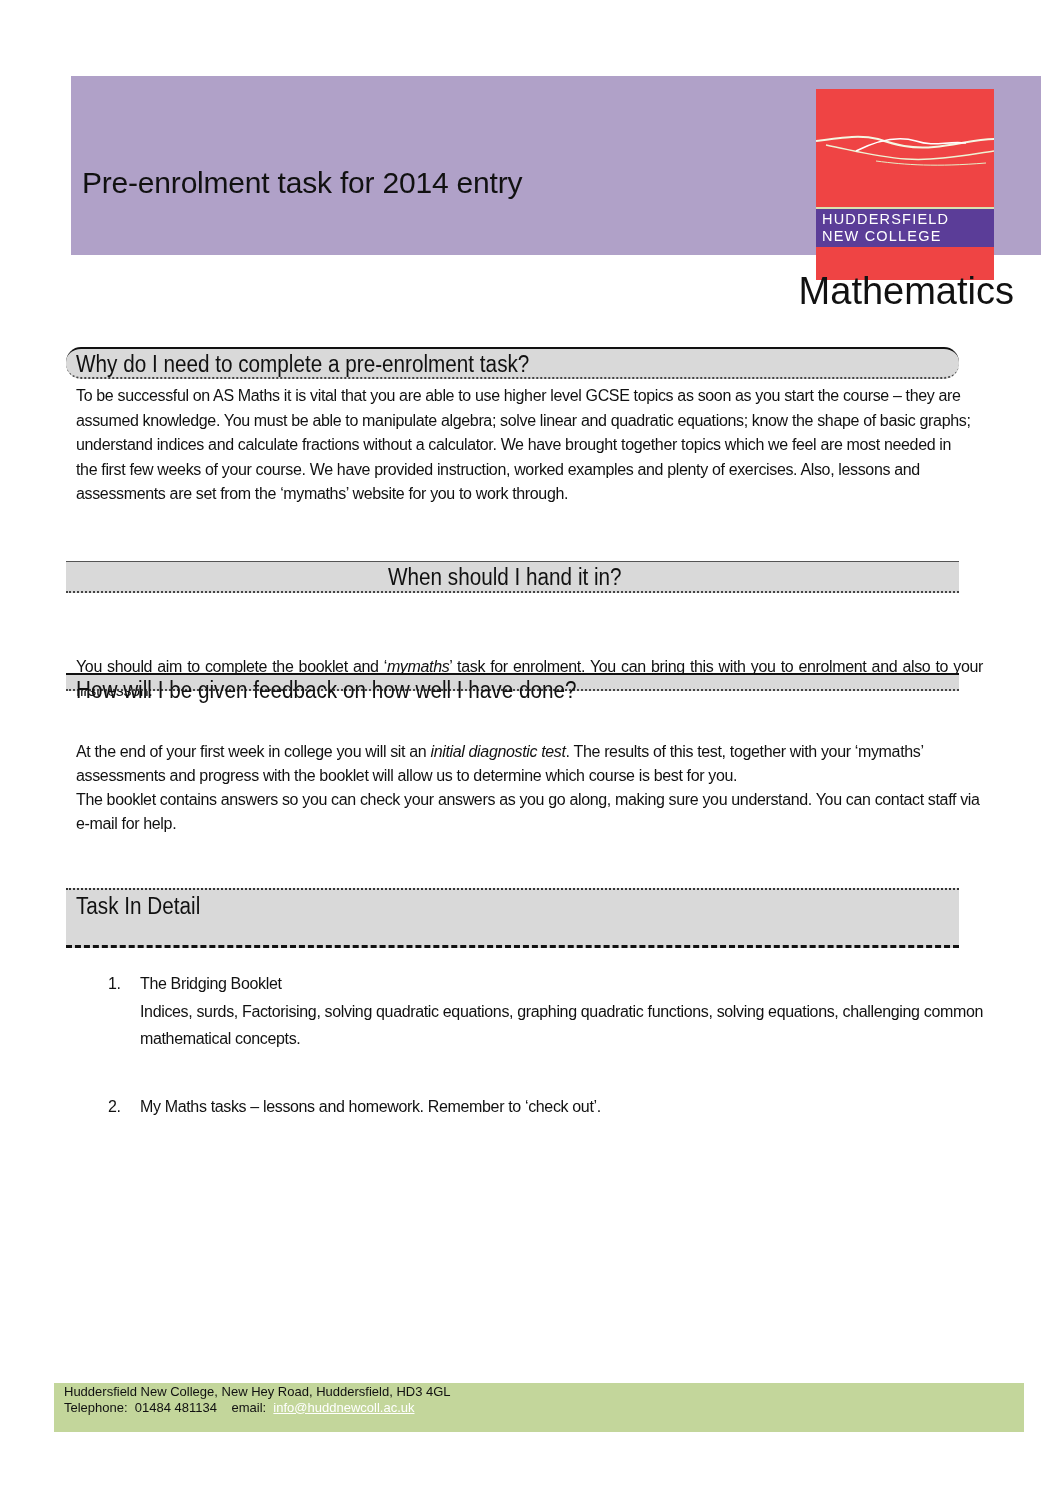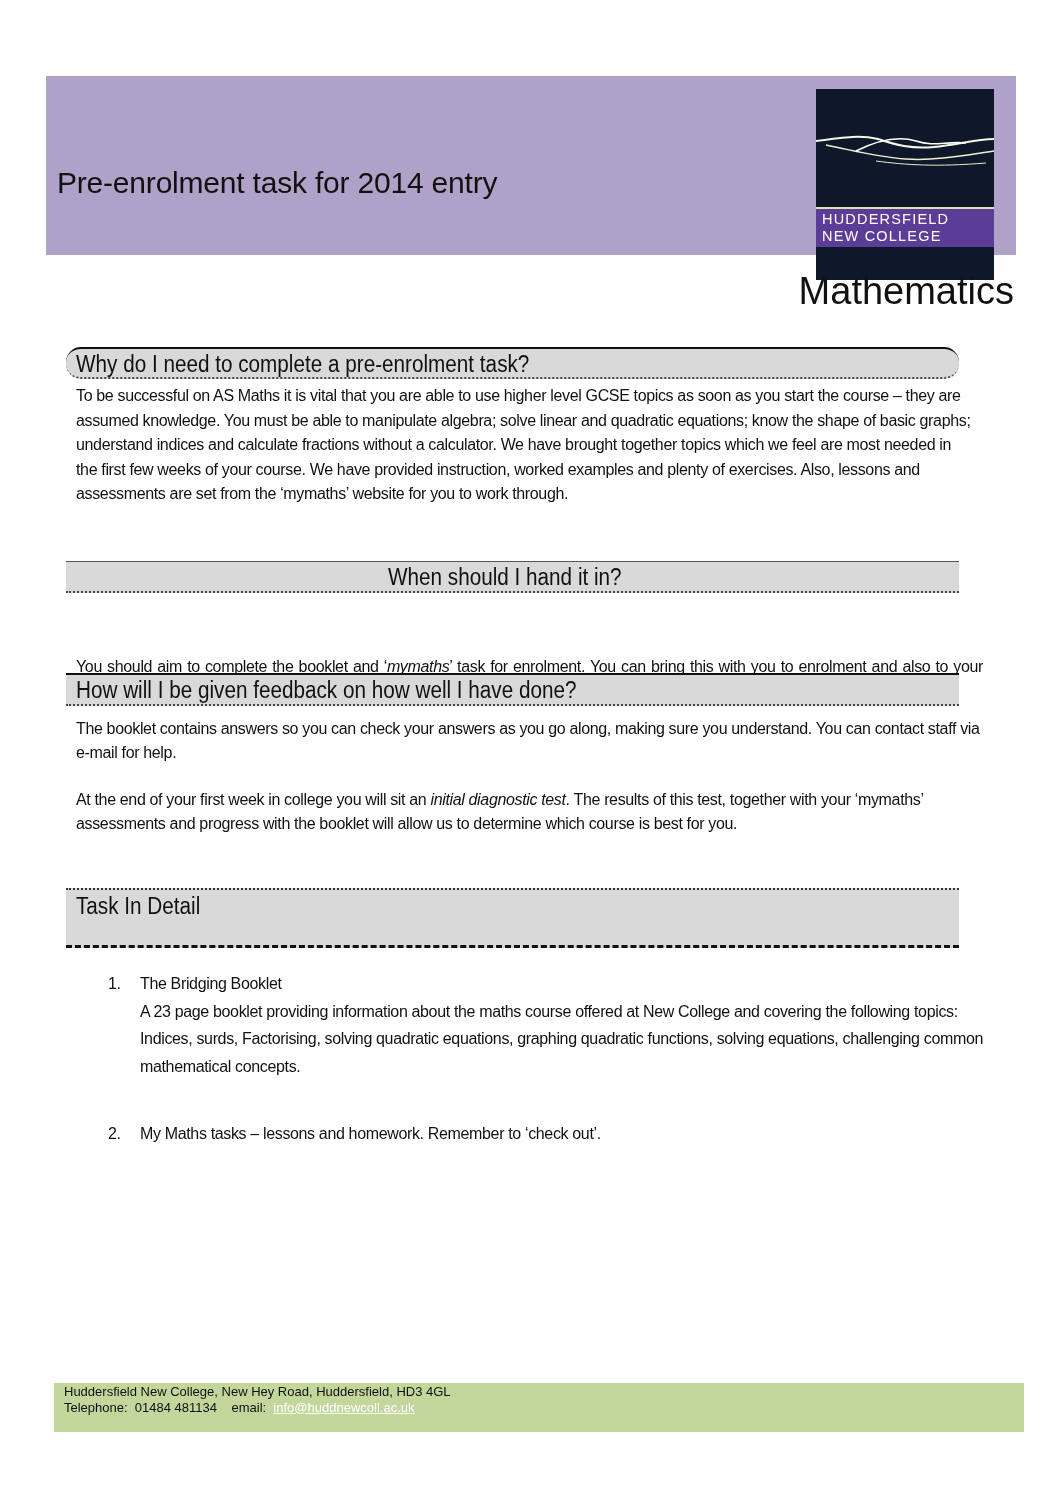--- a/index.html
+++ b/index.html
@@ -1,21 +1,21 @@
 <!DOCTYPE html>
 <html><head>
   <meta charset="utf-8">
   <style>
     html, body { margin: 0; padding: 0; background: #ffffff; }
     body { width: 1058px; height: 1497px; position: relative; overflow: hidden; font-family: "Liberation Sans", sans-serif; color: #111; }
 
-    .banner { position: absolute; left: 46px; top: 76px; width: 970px; height: 179px; background: #b0a1c8; }
+    .banner { position: absolute; left: 71px; top: 76px; width: 970px; height: 179px; background: #b0a1c8; }
     .banner-title { position: absolute; left: 11px; top: 90px; font-size: 30px; color: #111; letter-spacing: -0.2px; }
 
-    .logo { position: absolute; left: 816px; top: 89px; width: 178px; height: 191px; background: #0f172a; }
+    .logo { position: absolute; left: 816px; top: 89px; width: 178px; height: 191px; background: #ef4444; }
     .logo-waves { position: absolute; left: 0; top: 0; width: 178px; height: 118px; }
     .logo-sep { position: absolute; left: 0; top: 118px; width: 178px; height: 2px; background: #d9e2b0; }
     .logo-name { position: absolute; left: 0; top: 120px; width: 178px; height: 38px; background: #5b3d98; color: #ffffff; font-size: 14.5px; letter-spacing: 1.2px; line-height: 17px; padding: 2px 0 0 6px; box-sizing: border-box; }
 
     .subject { position: absolute; right: 44px; top: 270px; font-size: 38px; color: #111; }
 
     .sec-head { position: absolute; left: 66px; width: 893px; background: #d9d9d9; box-sizing: border-box; padding-left: 10px; font-family: "Liberation Sans", sans-serif; font-size: 23px; color: #111; transform-origin: left; }
     .sec-head .lbl { display: inline-block; transform: scaleX(0.9); transform-origin: left; white-space: nowrap; }
     .top-solid { border-top: 2px solid #111; }
     .top-thin { border-top: 1px solid #555; text-align: center; }
@@ -65,37 +65,36 @@
   <p style="line-height:24.5px;">To be successful on AS Maths it is vital that you are able to use higher level GCSE topics as soon as you start the course – they are assumed knowledge.  You must be able to manipulate algebra; solve linear and quadratic equations; know the shape of basic graphs; understand indices and calculate fractions without a calculator.  We have brought together topics which we feel are most needed in the first few weeks of your course.  We have provided instruction, worked examples and plenty of exercises.  Also, lessons and assessments are set from the ‘mymaths’ website for you to work through.</p>
 </div>
 
 <div class="sec-head top-thin bot-dotted" style="top:561px; height:32px; line-height:30px;">
   <span class="lbl">When should I hand it in?</span>
 </div>
 <div class="body narrow justify" style="top:615px; width:907px;">
   <p><span>You should aim to complete the booklet and ‘</span><em>mymaths</em><span>’ task for enrolment. You can bring this with you to enrolment and also to your first lesson.</span></p>
 </div>
 
-<div class="sec-head top-solid bot-dotted" style="top:673px; height:33px; line-height:31px;">
+<div class="sec-head top-solid bot-dotted" style="top:673px; height:18px; line-height:31px;">
   <span class="lbl">How will I be given feedback on how well I have done?</span>
 </div>
 <div class="body narrow" style="top:717px; width:905px;">
+  <p style="margin-top:23px;"><span>At the end of your first week in college you will sit an </span><em>initial diagnostic test</em><span>.  The results of this test, together with your ‘mymaths’ assessments and progress with the booklet will allow us to determine which course is best for you.</span></p>
   <p>The booklet contains answers so you can check your answers as you go along, making sure you understand.  You can contact staff via e-mail for help.</p>
-  <p style="margin-top:23px;"><span>At the end of your first week in college you will sit an </span><em>initial diagnostic test</em><span>.  The results of this test, together with your ‘mymaths’ assessments and progress with the booklet will allow us to determine which course is best for you.</span></p>
 </div>
 
 <div class="sec-head top-dotted bot-dashed" style="top:888px; height:60px; line-height:32px;">
   <span class="lbl">Task In Detail</span>
 </div>
 
 <div class="list" style="top:970px;">
   <div class="li">
     <span class="num">1.</span>
     <div>The Bridging Booklet</div>
-    <div>A 23 page booklet providing information about the maths course offered at New College and covering the following topics:</div>
     <div>Indices, surds, Factorising, solving quadratic equations, graphing quadratic functions, solving equations, challenging common mathematical concepts.</div>
   </div>
   <div class="li" style="margin-top:40px;">
     <span class="num">2.</span>
     <div>My Maths tasks – lessons and homework. Remember to ‘check out’.</div>
   </div>
 </div>
 
 <div class="footer">
   <div>Huddersfield New College, New Hey Road, Huddersfield, HD3 4GL</div>

